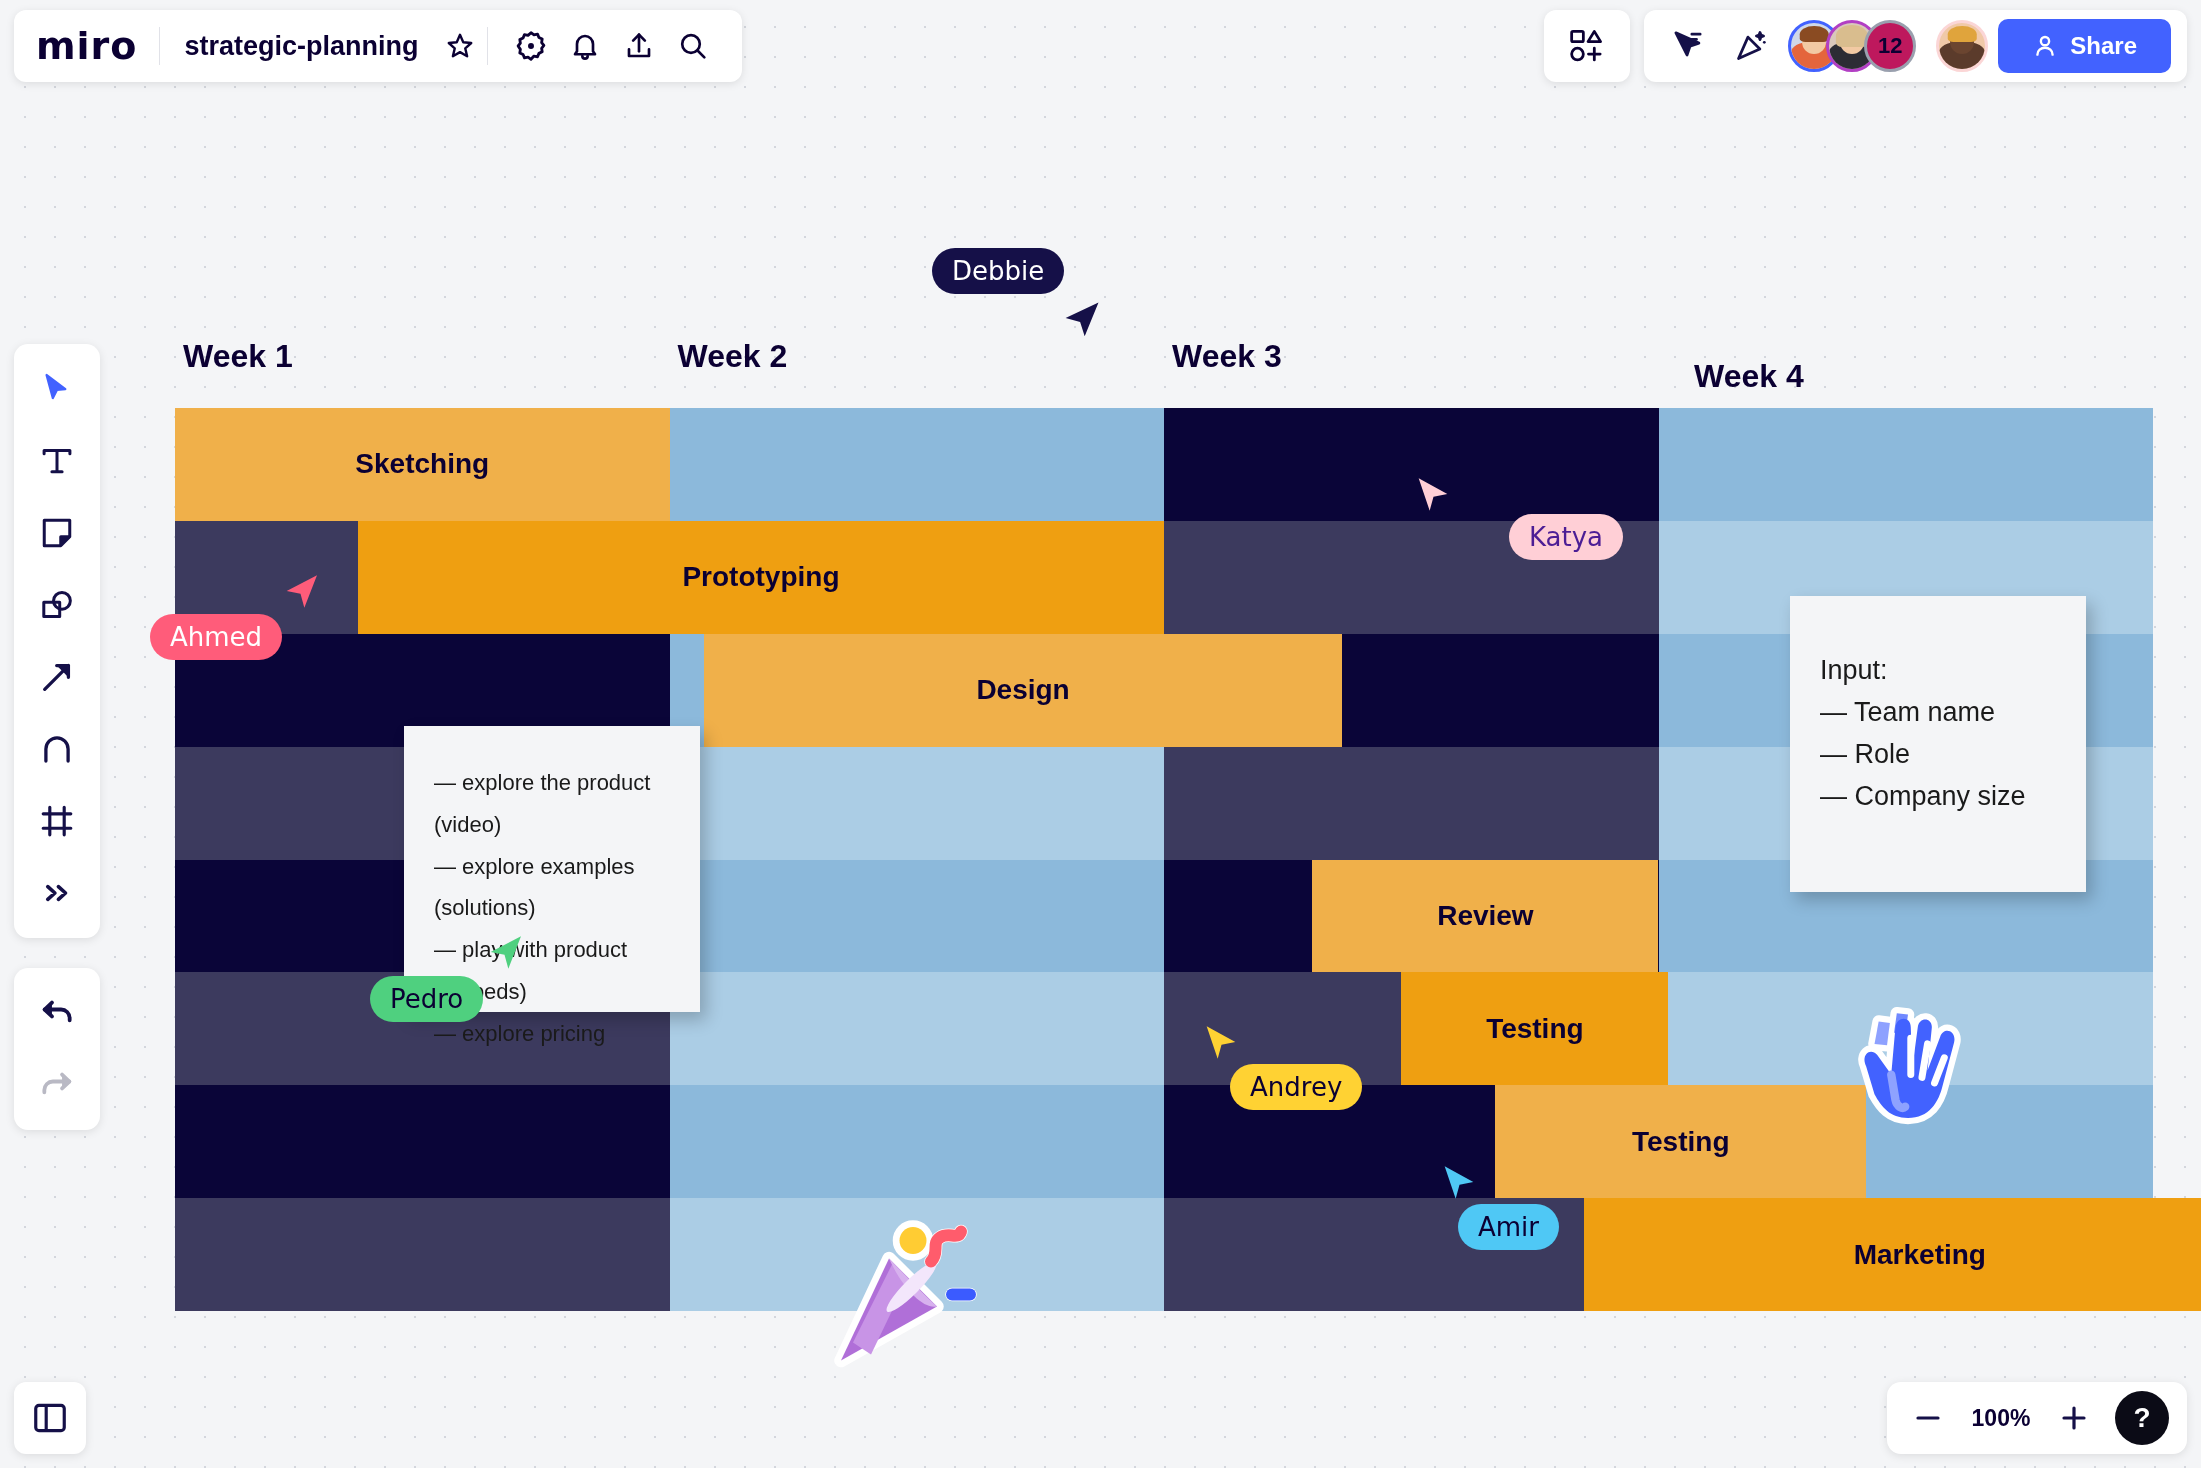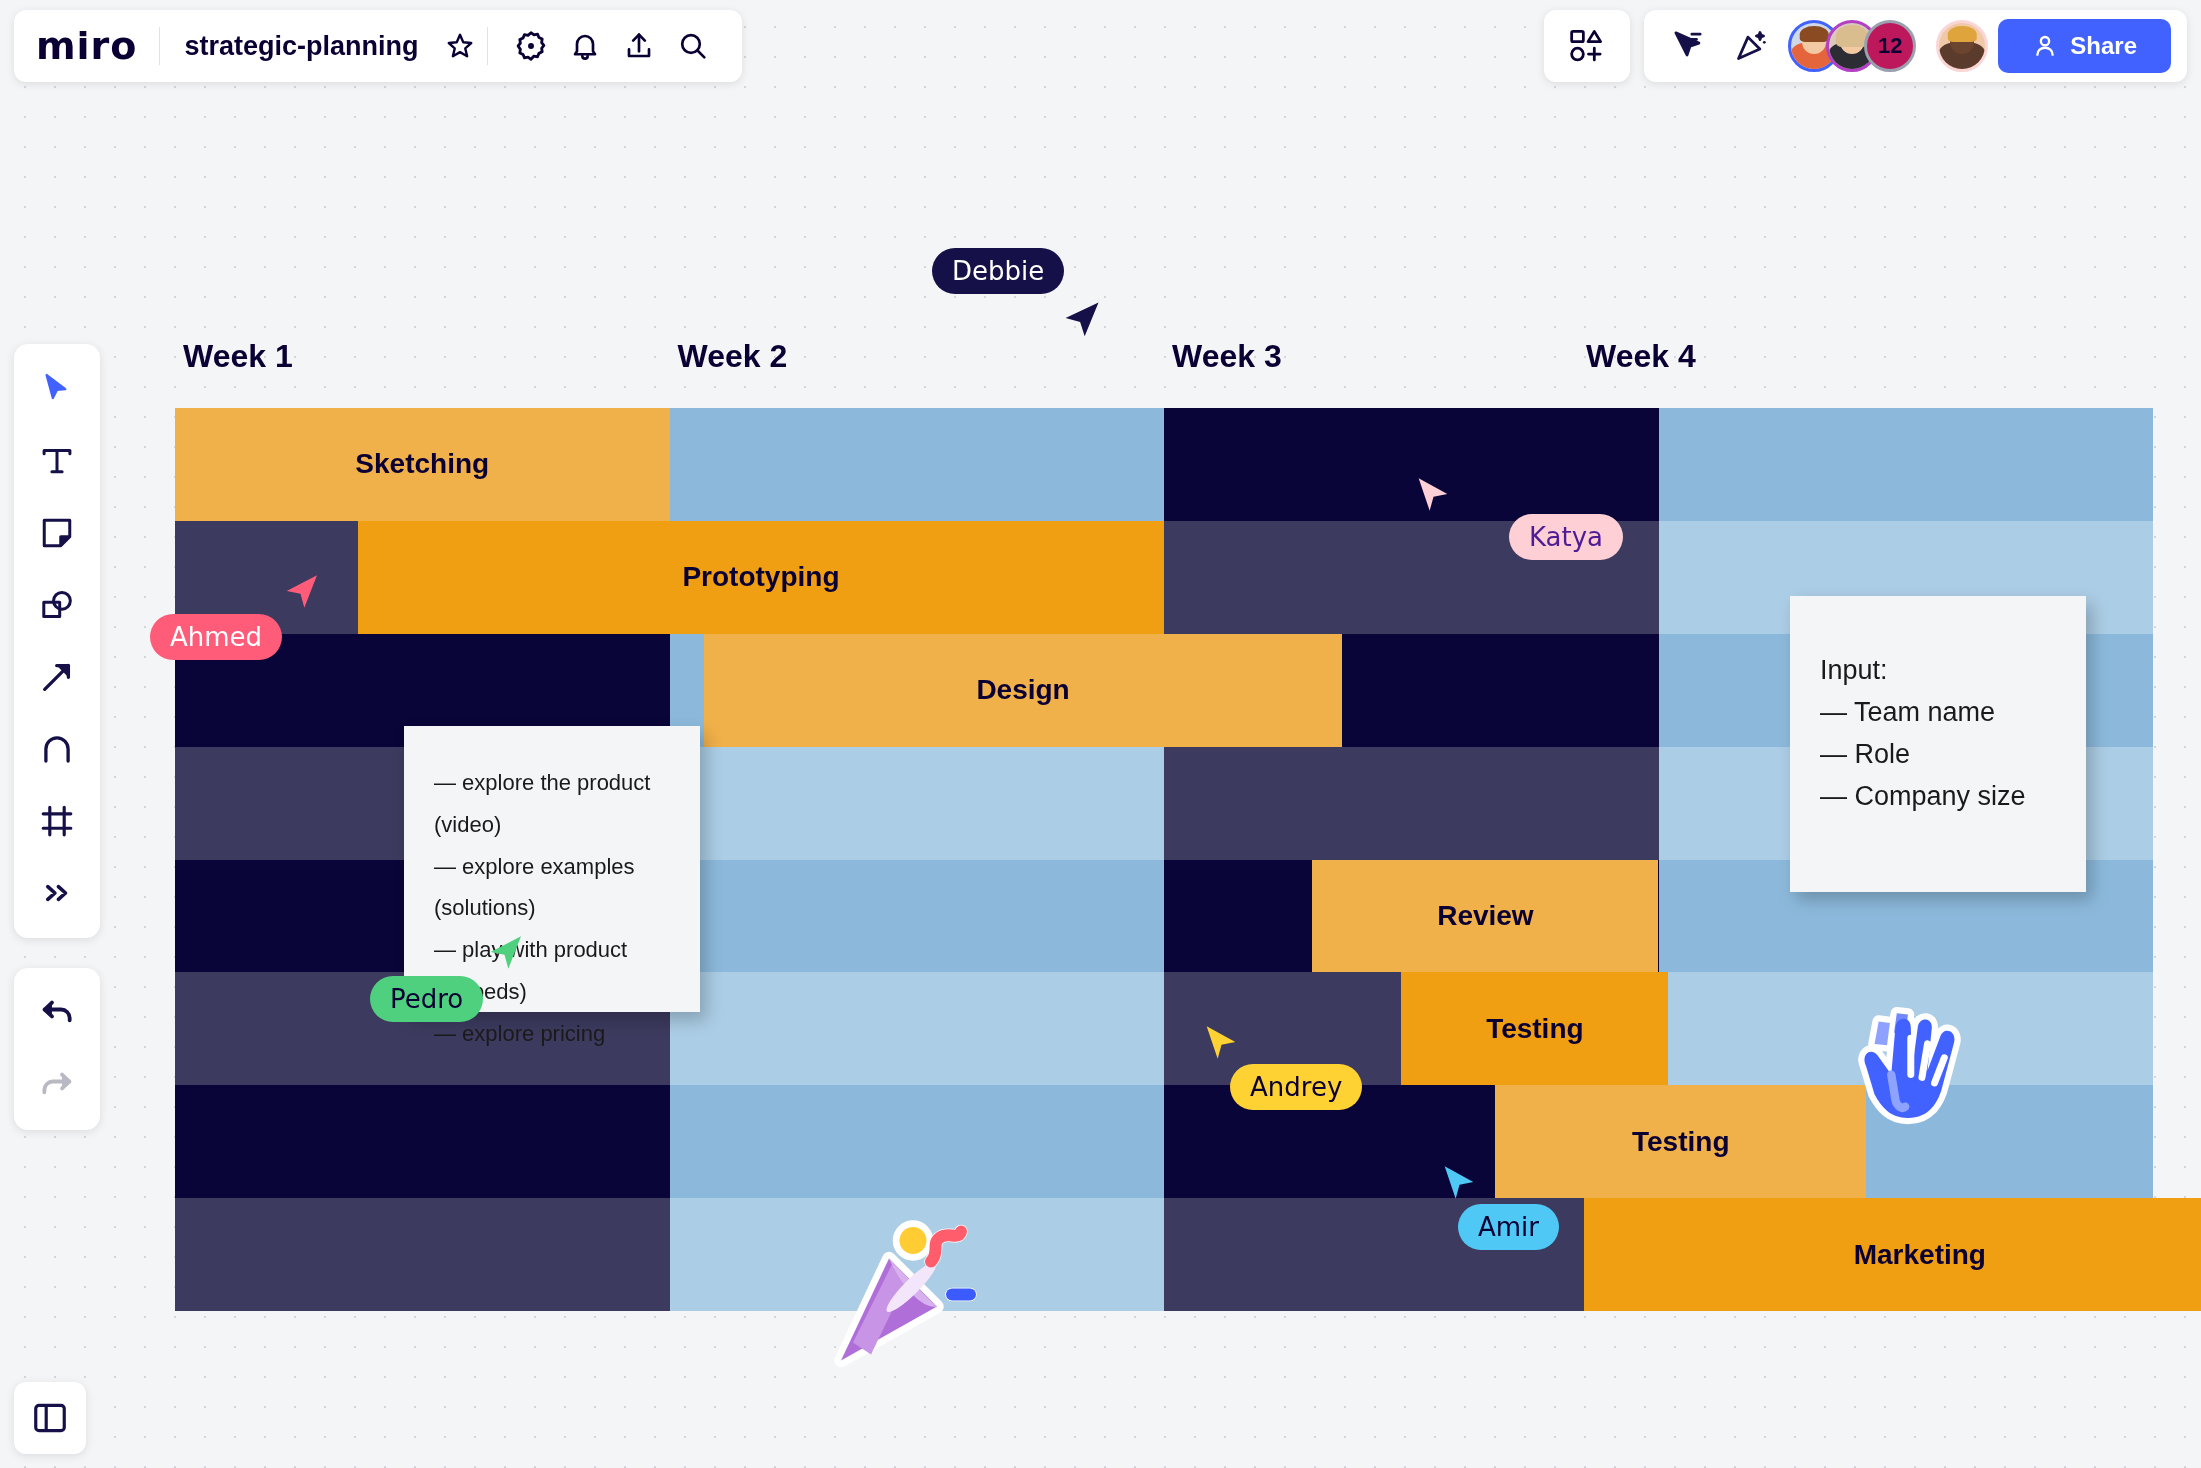--- a/index.html
+++ b/index.html
@@ -328,27 +328,41 @@
     </div>
   </div>
 
   <div class="panel-btn">
     <svg width="38" height="38" viewBox="0 0 24 24" fill="none" stroke="#151048" stroke-width="2" stroke-linejoin="round">
       <rect x="3" y="4" width="18" height="16" rx="2"></rect>
       <path d="M9.6 4v16"></path>
     </svg>
   </div>
 
+  <div class="zoombar">
+    <div class="zoom-ico">
+      <svg width="32" height="32" viewBox="0 0 24 24" stroke="#151048" stroke-width="2.4" stroke-linecap="round">
+          <path d="M4.5 12h15"></path>
+        </svg>
+    </div>
+    <div class="zoom-val">100%</div>
+    <div class="zoom-ico">
+      <svg width="32" height="32" viewBox="0 0 24 24" stroke="#151048" stroke-width="2.4" stroke-linecap="round">
+          <path d="M4.5 12h15M12 4.5v15"></path>
+        </svg>
+    </div>
+    <div class="help-btn">?</div>
+  </div>
 
   <div id="gantt">
 
   <div class="wk-label" style="left: 8px;">Week 1</div>
       <div class="wk-label" style="left: 502.5px;">Week 2</div>
       <div class="wk-label" style="left: 997px;">Week 3</div>
-      <div class="wk-label" style="left: 1411px;">Week 4</div>
+      <div class="wk-label" style="left: 1519px; margin-top: 20px;">Week 4</div>
       <div class="grow" style="top: 0px; height: 112.875px;">
         <div class="gcell" style="width: 494.5px; background: rgb(10, 5, 56);"></div>
         <div class="gcell" style="width: 494.5px; background: rgb(140, 185, 219);"></div>
         <div class="gcell" style="width: 494.5px; background: rgb(10, 5, 56);"></div>
         <div class="gcell" style="width: 494.5px; background: rgb(140, 185, 219);"></div>
       </div>
       <div class="grow" style="top: 112.875px; height: 112.875px;">
         <div class="gcell" style="width: 494.5px; background: rgb(60, 58, 94);"></div>
         <div class="gcell" style="width: 494.5px; background: rgb(171, 205, 229);"></div>
         <div class="gcell" style="width: 494.5px; background: rgb(60, 58, 94);"></div>

